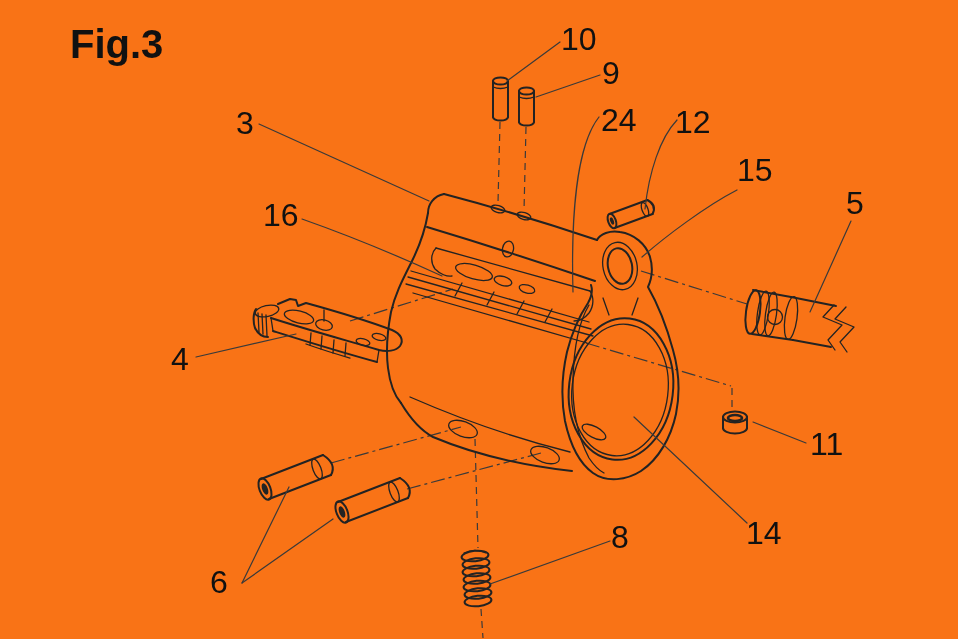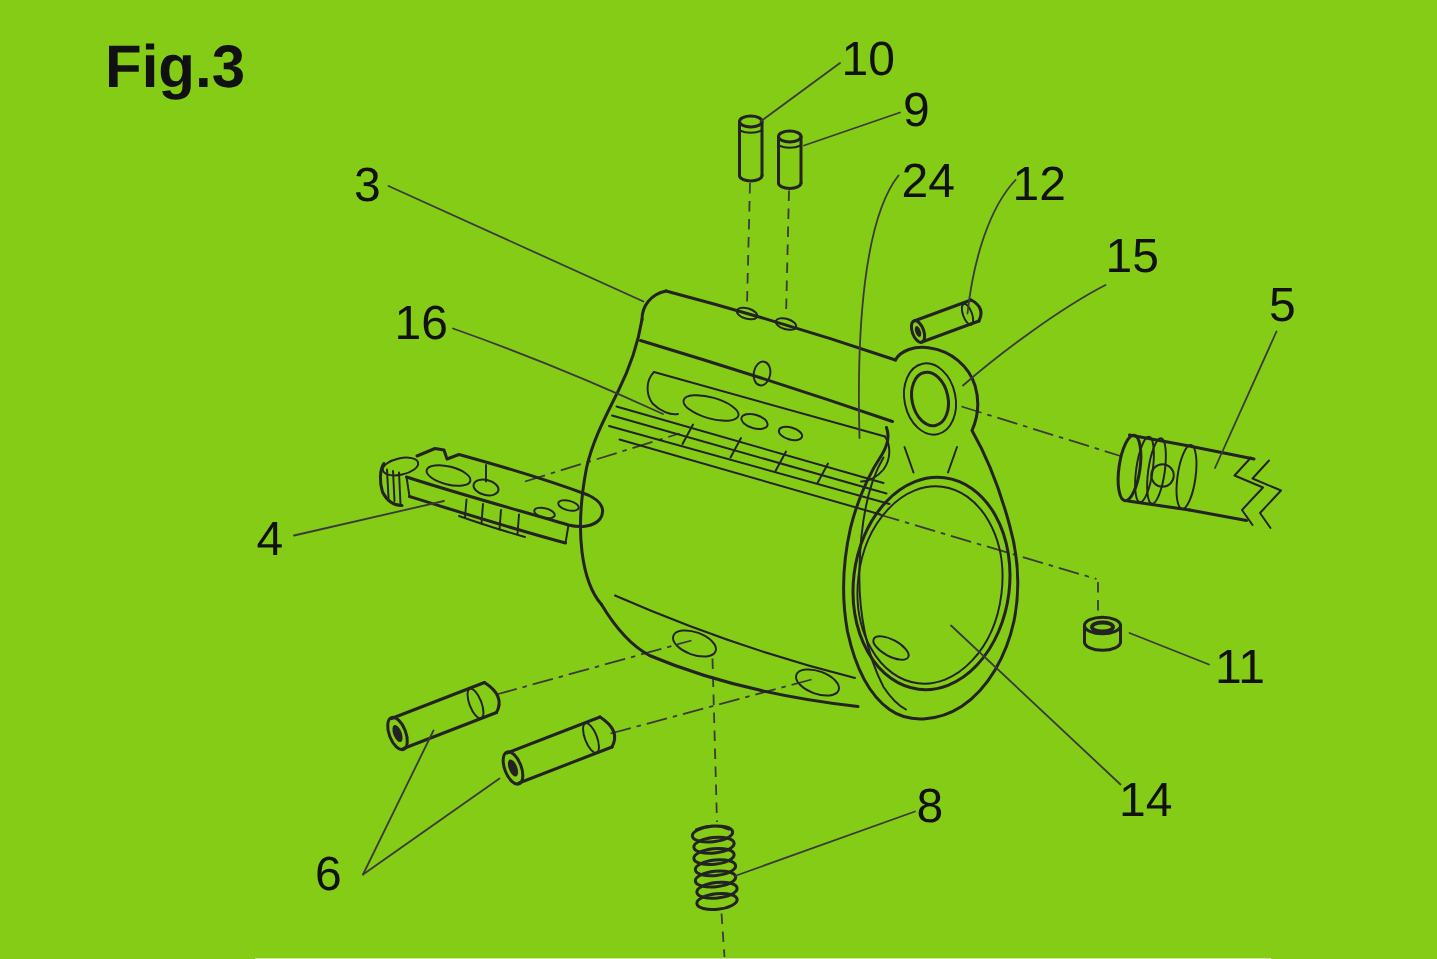--- a/index.html
+++ b/index.html
@@ -1,16 +1,16 @@
 <!DOCTYPE html>
 <html><head>
 <meta charset="utf-8">
 <style>
   html,body{margin:0;padding:0;background:#ffffff;}
-  .stage{position:relative;width:958px;height:639px;background:#84cc16;overflow:hidden;}
+  .stage{position:relative;width:958px;height:639px;background:#f97316;overflow:hidden;}
   svg{position:absolute;top:0;left:0;}
   .ln{stroke:#232323;fill:none;stroke-width:2;stroke-linecap:round;stroke-linejoin:round;}
   .thin{stroke:#232323;fill:none;stroke-width:1.3;stroke-linecap:round;stroke-linejoin:round;}
   .leader{stroke:#3a3a3a;fill:none;stroke-width:1.2;stroke-linecap:round;}
   .dashed{stroke:#3a3a3a;fill:none;stroke-width:1.2;stroke-dasharray:7 5;}
   .dashdot{stroke:#3a3a3a;fill:none;stroke-width:1.2;stroke-dasharray:14 4 3 4;}
   .darkfill{fill:#232323;stroke:none;}
   text.ref{font-family:"Liberation Sans", sans-serif;font-size:32px;fill:#111;}
   text.figtitle{font-family:"Liberation Sans", sans-serif;font-size:40px;font-weight:bold;fill:#111;}
 </style>

